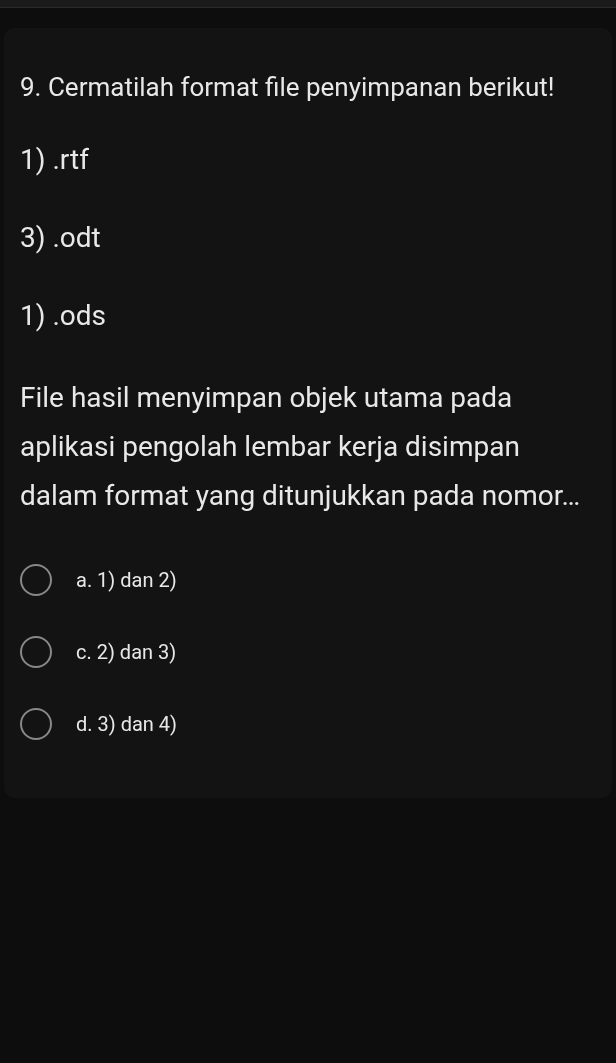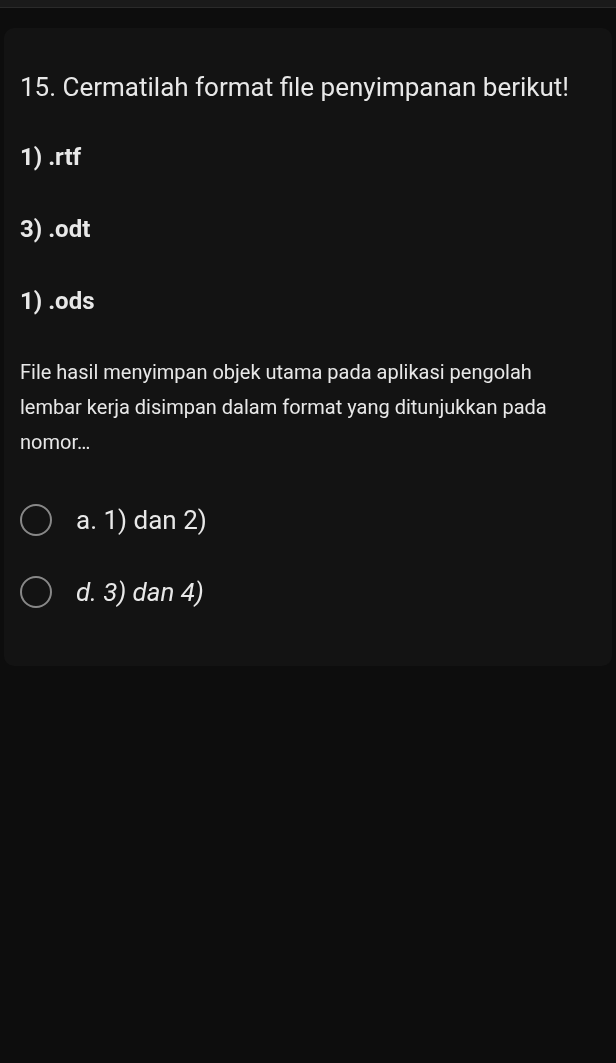--- a/index.html
+++ b/index.html
@@ -26,76 +26,79 @@
       padding: 40px 16px 50px 16px;
     }
     .question-title {
       font-size: 26px;
       line-height: 1.5;
       color: #e8e8e8;
       font-weight: 400;
       margin-bottom: 32px;
     }
     .list-item {
-      font-size: 24px;
+      font-size: 28px;
       line-height: 1.5;
       color: #e8e8e8;
-      font-weight: 700;
+      font-weight: 400;
       margin-bottom: 36px;
     }
     .question-body {
-      font-size: 20px;
+      font-size: 28px;
       line-height: 1.75;
       color: #e8e8e8;
       font-weight: 400;
       margin-top: 32px;
       margin-bottom: 44px;
     }
     .option {
       display: flex;
       align-items: center;
       margin-bottom: 40px;
       cursor: pointer;
     }
     .option:last-child {
       margin-bottom: 8px;
-      font-style: italic;
     }
     .radio-circle {
       width: 32px;
       height: 32px;
       border: 2.5px solid #888;
       border-radius: 50%;
       flex-shrink: 0;
       margin-right: 24px;
     }
     .option-label {
-      font-size: 26px;
+      font-size: 20px;
       color: #e8e8e8;
       font-weight: 400;
     }
   </style>
 </head>
 <body>
 
 <div class="top-bar"></div>
 
 <div class="card">
-  <p class="question-title"> 15. Cermatilah format file penyimpanan berikut!</p>
+  <p class="question-title"> 9. Cermatilah format file penyimpanan berikut!</p>
 
   <p class="list-item">1) .rtf</p>
   <p class="list-item">3) .odt</p>
   <p class="list-item">1) .ods</p>
 
   <p class="question-body">File hasil menyimpan objek utama pada aplikasi pengolah lembar kerja disimpan dalam format yang ditunjukkan pada nomor…</p>
 
   <div class="option">
     <span class="radio-circle"></span>
     <span class="option-label">a. 1) dan 2)</span>
   </div>
 
 
+  <div class="option">
+    <span class="radio-circle"></span>
+    <span class="option-label">c. 2) dan 3)</span>
+  </div>
 
   <div class="option">
     <span class="radio-circle"></span>
     <span class="option-label">d. 3) dan 4)</span>
   </div>
 </div>
 
 </body></html>

